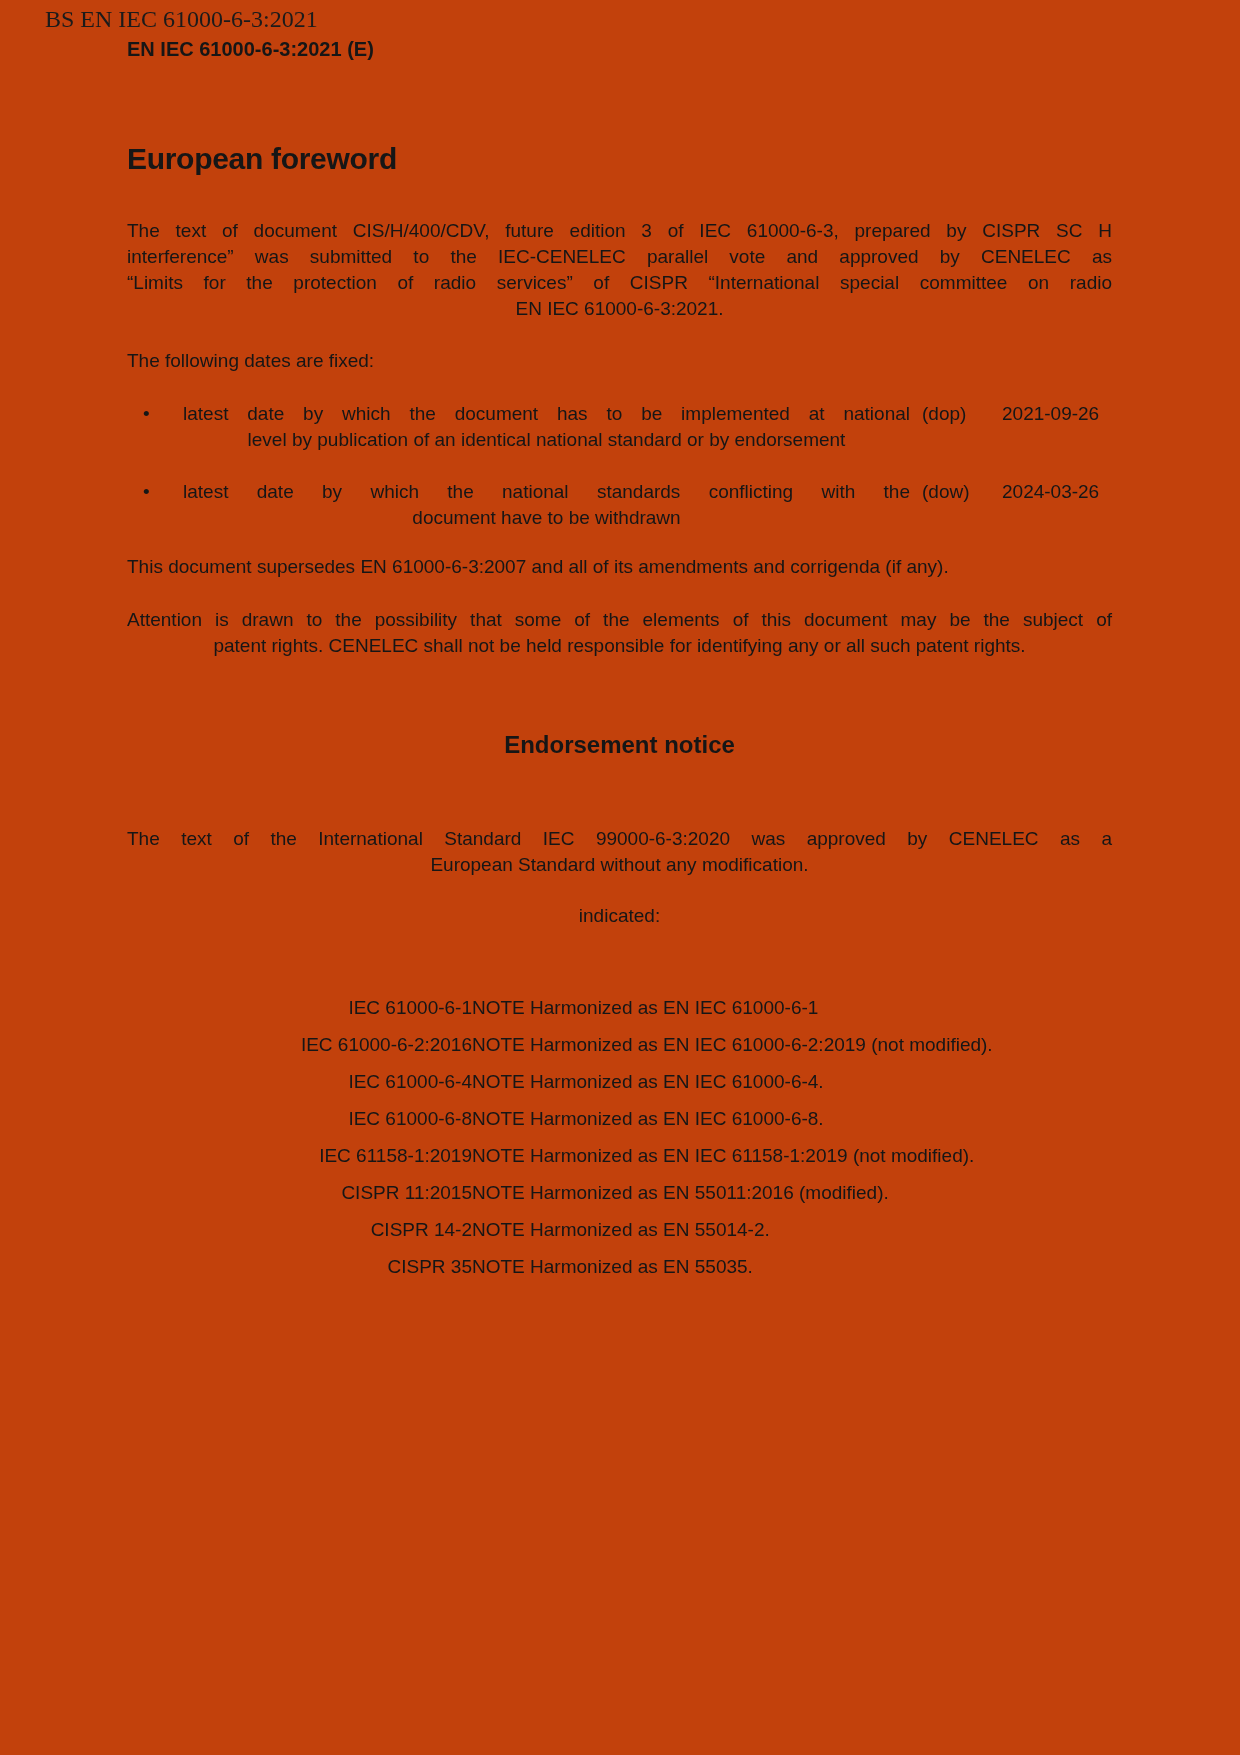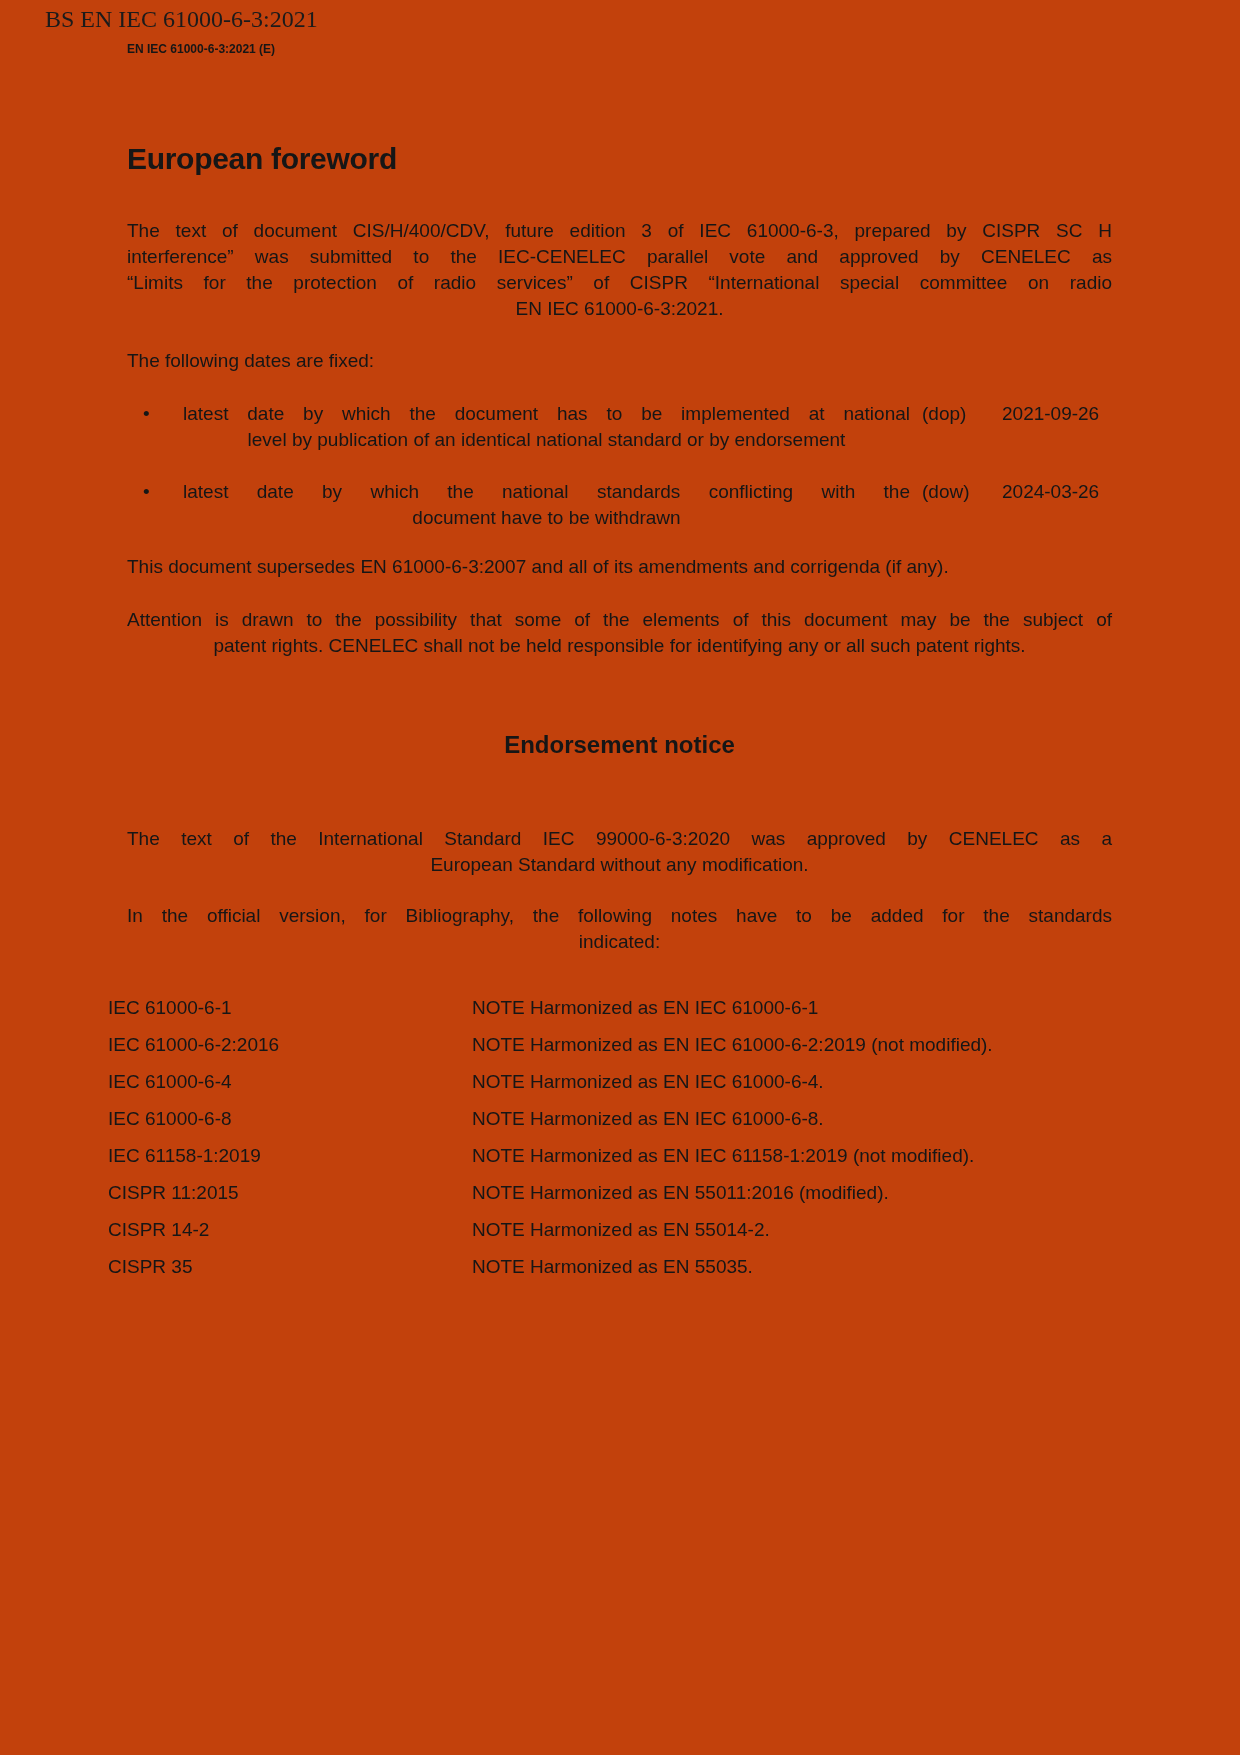--- a/index.html
+++ b/index.html
@@ -16,39 +16,39 @@
   .abs{position:absolute;}
   .col{left:127px;width:985px;}
   
   .jl{text-align:justify;text-align-last:justify;}
   .ln{text-align:center;}
   .bs-ref{
     left:45px;top:4px;
     font-family:"Liberation Serif","DejaVu Serif",serif;
     font-size:24px;line-height:30px;color:#1b1b1b;
   }
-  .en-ref{left:127px;top:36px;font-size:12px;line-height:26px;font-weight:700;}
+  .en-ref{left:127px;top:36px;font-size:20px;line-height:26px;font-weight:700;}
   .h1{left:127px;top:142px;font-size:30px;line-height:34px;font-weight:700;letter-spacing:-0.3px;}
   .p1{top:218px;}
   .p2{top:348px;}
   .bullet{left:0;top:0;width:1240px;height:52px;}
   .b1{top:401px;}
   .b2{top:479px;}
   .bullet .dot{position:absolute;left:143px;top:0;}
   .bullet .btxt{position:absolute;left:183px;top:0;width:727px;}
   .bullet .code{position:absolute;left:922px;top:0;}
   .bullet .bdate{position:absolute;left:1002px;top:0;}
   .p3{top:554px;}
   .p4{top:607px;}
   .h2{top:730px;left:127px;width:985px;text-align:center;font-size:24px;line-height:30px;font-weight:700;}
   .p5{top:826px;}
   .p6{top:903px;}
   .notes{left:108px;top:995px;width:1010px;}
   .note-row{display:flex;margin-bottom:11px;}
-  .note-std{width:364px;flex:none;}
+  .note-std{width:364px;flex:none;text-align:right;}
   .note-text{flex:1;}
   .watermark{
     left:786px;top:1680px;
     font-size:38px;line-height:42px;
     color:#c6c6c6;
     letter-spacing:1px;
     text-shadow:0 1px 0 #ffffff;
     white-space:nowrap;
   }
 </style>
@@ -99,21 +99,20 @@
   </div>
 
   <div class="abs h2">Endorsement notice</div>
 
   <div class="abs col p5">
     <div class="jl">The text of the International Standard IEC 99000-6-3:2020 was approved by CENELEC as a</div>
     <div class="ln">European Standard without any modification.</div>
   </div>
 
   <div class="abs col p6">
-    <div class="jl">In the official version, for Bibliography, the following notes have to be added for the standards</div>
     <div class="ln">indicated:</div>
   </div>
 
   <div class="abs notes">
     <div class="note-row">
       <div class="note-std">IEC 61000-6-1</div>
       <div class="note-text">NOTE Harmonized as EN IEC 61000-6-1</div>
     </div>
     <div class="note-row">
       <div class="note-std">IEC 61000-6-2:2016</div>

